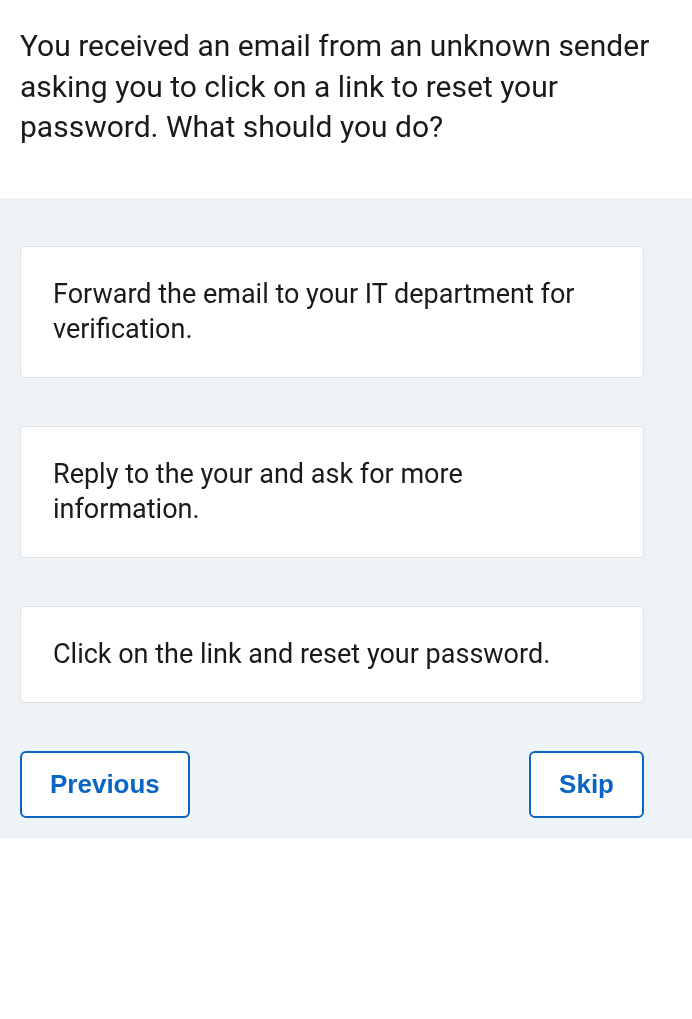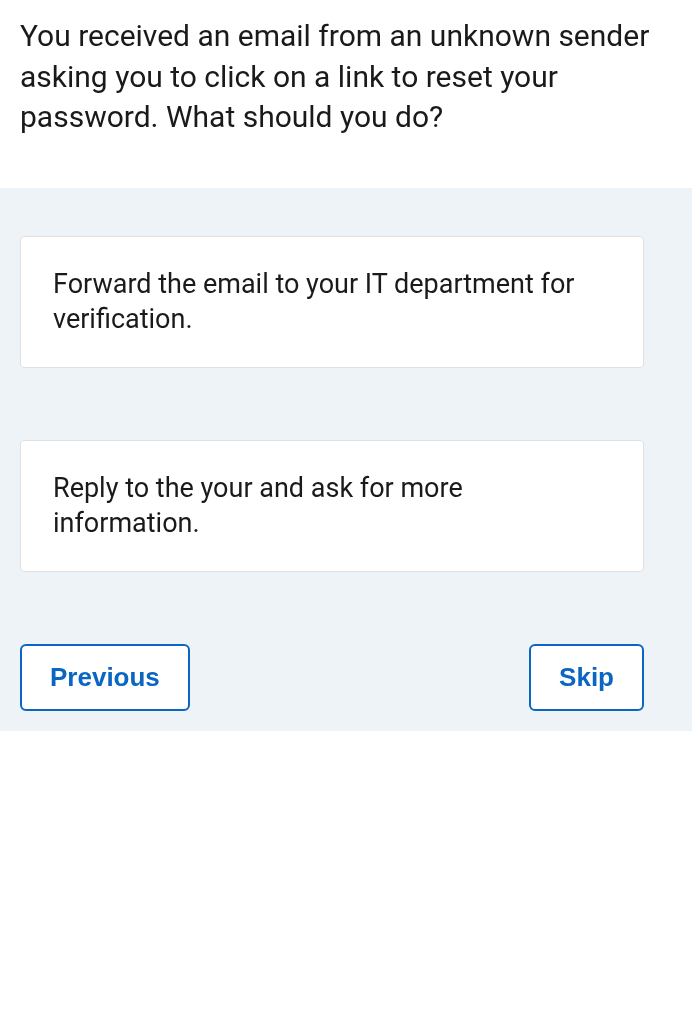--- a/index.html
+++ b/index.html
@@ -7,42 +7,42 @@
       padding: 0;
       box-sizing: border-box;
     }
     body {
       font-family: -apple-system, BlinkMacSystemFont, "Segoe UI", Roboto, Helvetica, Arial, sans-serif;
       width: 692px;
       background: #ffffff;
     }
     .question-section {
       background: #ffffff;
-      padding: 16px 20px 50px 20px;
+      padding: 26px 20px 50px 20px;
     }
     .question-text {
       font-size: 30px;
       line-height: 1.35;
       color: #1a1a1a;
       font-weight: 400;
     }
     .answer-section {
       background: #eef3f7;
       padding: 48px 20px 20px 20px;
     }
     .instruction-text {
       font-size: 30px;
       color: #1a1a1a;
       margin-bottom: 36px;
       font-weight: 400;
     }
     .answer-option {
       background: #ffffff;
       padding: 30px 32px;
-      margin-bottom: 72px;
+      margin-bottom: 48px;
       border-radius: 4px;
       cursor: pointer;
       font-size: 27px;
       line-height: 1.3;
       color: #1a1a1a;
       border: 1px solid #e0e0e0;
       width: 624px;
     }
     .nav-row {
       display: flex;
@@ -65,18 +65,19 @@
 <body>
 
 <div class="question-section">
   <div class="question-text">You received an email from an unknown sender asking you to click on a link to reset your password. What should you do?</div>
 </div>
 
 <div class="answer-section">
 
   <div class="answer-option">Forward the email to your IT department for verification.</div>
   <div class="answer-option">Reply to the your and ask for more information.</div>
+  <div class="answer-option">Click on the link and reset your password.</div>
 
   <div class="nav-row">
     <button class="nav-button">Previous</button>
     <button class="nav-button">Skip</button>
   </div>
 </div>
 
 </body></html>

